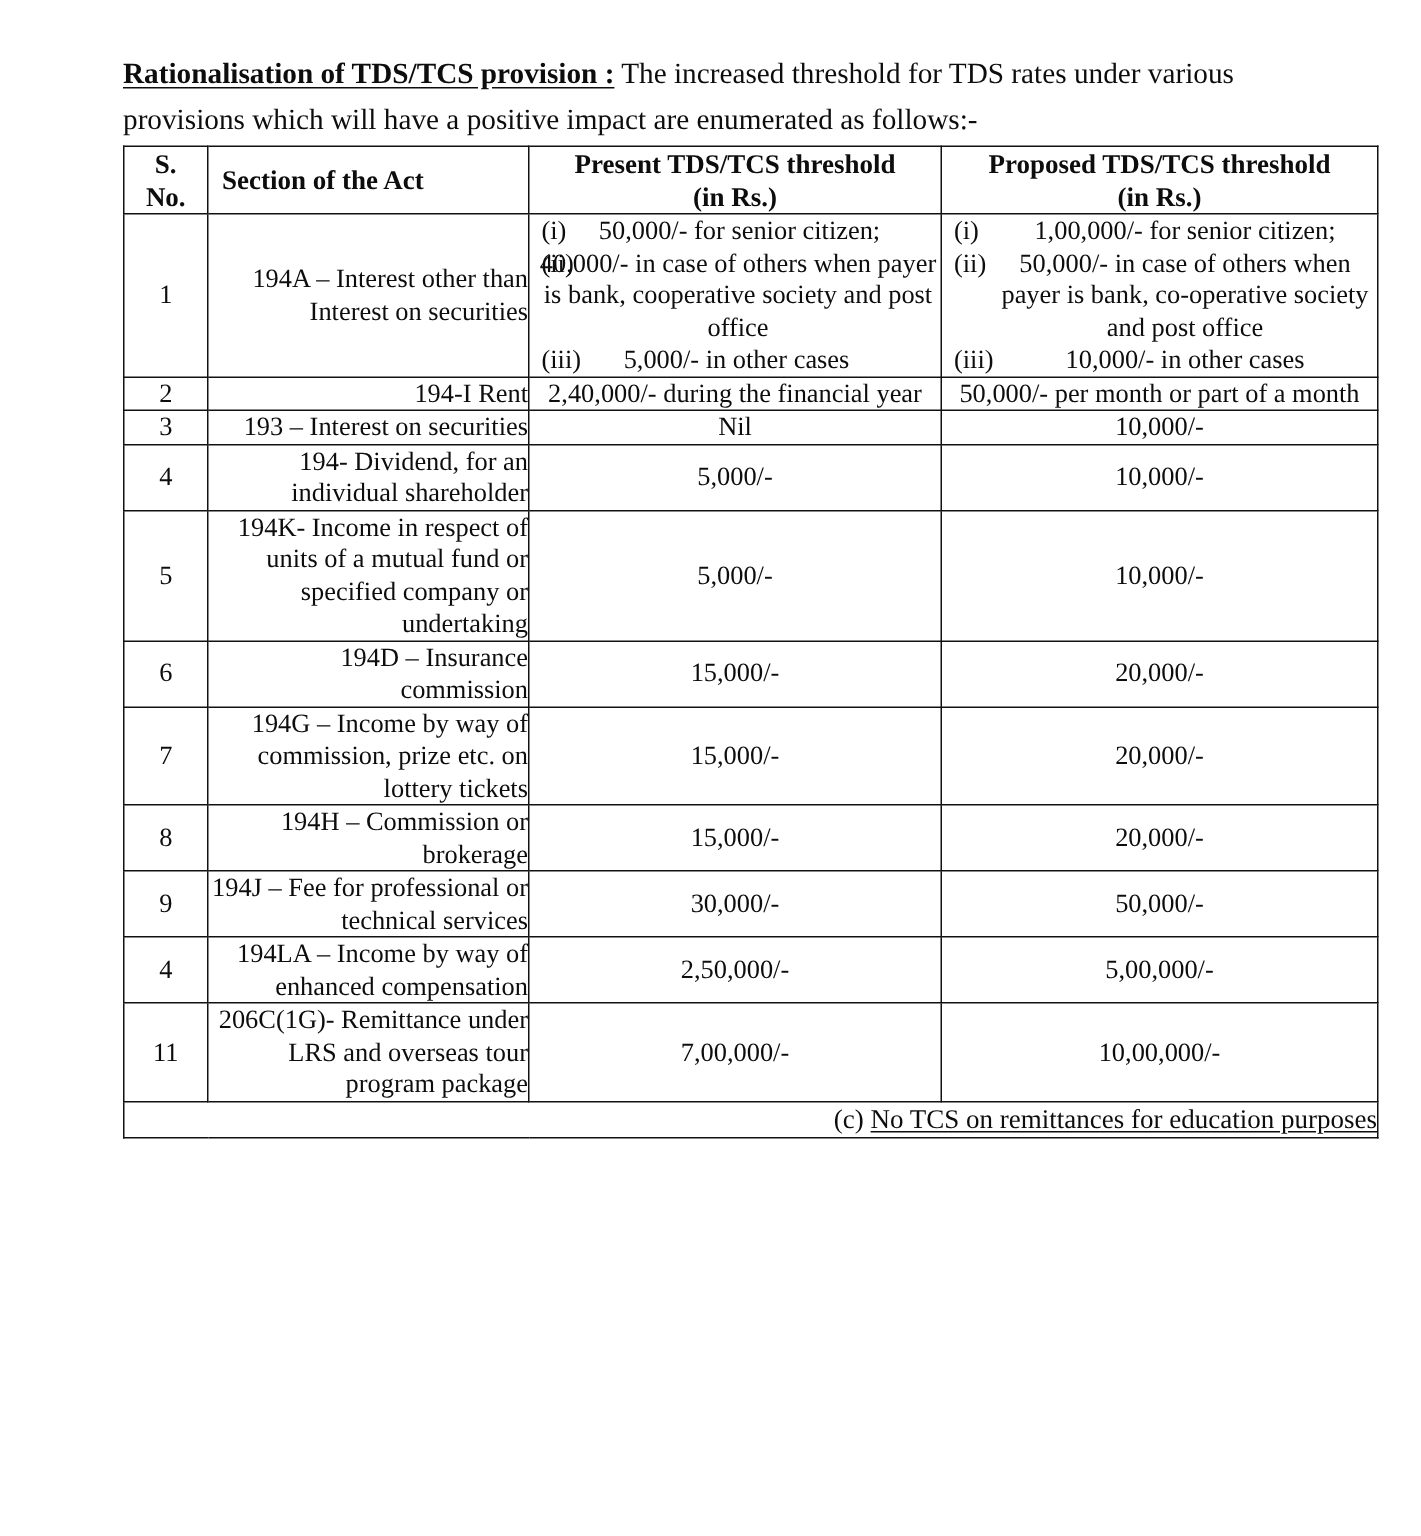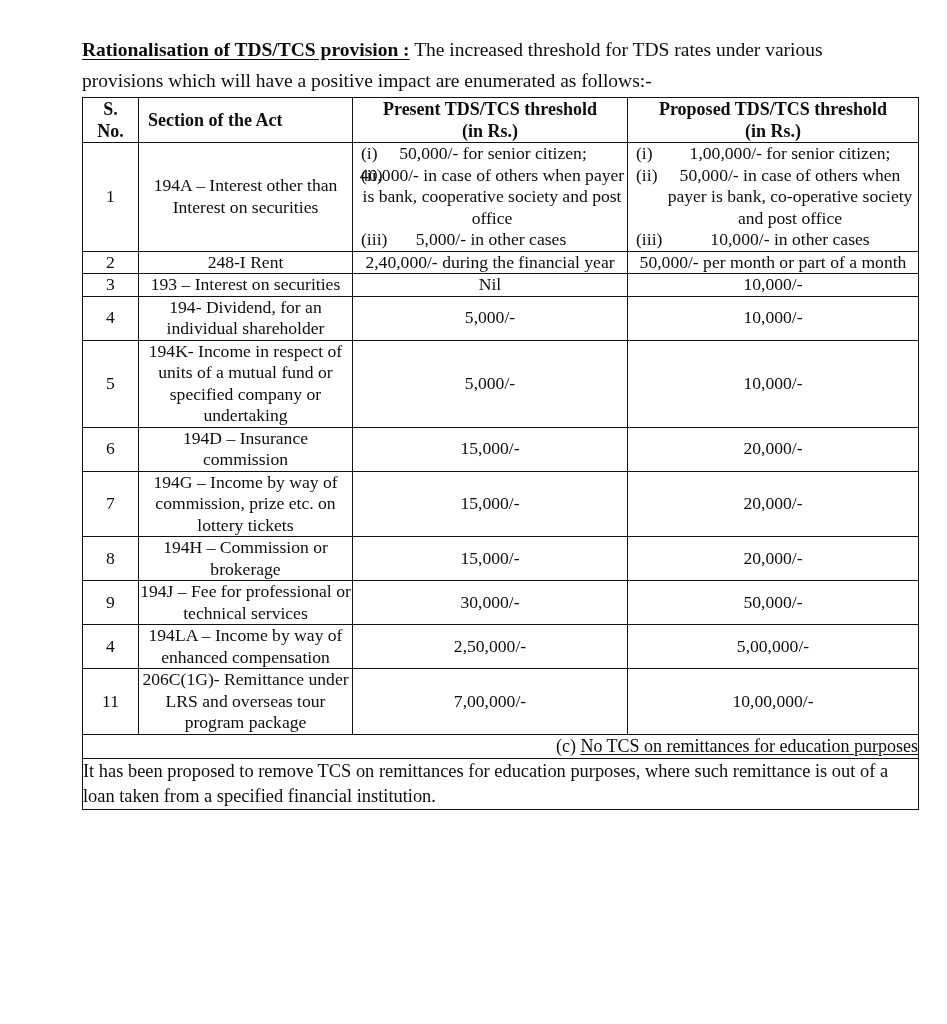--- a/index.html
+++ b/index.html
@@ -72,21 +72,21 @@
   thead th.h-sec {
     text-align: left;
     padding-left: 9px;
   }
 
   td.sno {
     text-align: center;
     font-size: 17.6px;
   }
   td.sec {
-    text-align: center;
+    text-align: right;
     padding: 5px 6px 6px 9px;
     vertical-align: middle;
   }
   td.val {
     text-align: center;
     padding: 5px 6px 6px;
   }
   td.val.tall { vertical-align: middle; }
 
   
@@ -184,21 +184,21 @@
             <td class="val tall proposed">
               <ul class="rlist">
                 <li><span class="rn">(i)</span><span>1,00,000/- for senior citizen;</span></li>
                 <li><span class="rn">(ii)</span><span>50,000/- in case of others when payer is bank, co-operative society and post office</span></li>
                 <li><span class="rn">(iii)</span><span>10,000/- in other cases</span></li>
               </ul>
             </td>
           </tr>
           <tr>
             <td class="sno">2</td>
-            <td class="sec">248-I Rent</td>
+            <td class="sec">194-I Rent</td>
             <td class="val tall present">2,40,000/- during the financial year</td>
             <td class="val tall proposed">50,000/- per month or part of a month</td>
           </tr>
           <tr>
             <td class="sno">3</td>
             <td class="sec">193 – Interest on securities</td>
             <td class="val tall present">Nil</td>
             <td class="val tall proposed">10,000/-</td>
           </tr>
           <tr>
@@ -250,20 +250,17 @@
             <td class="val tall proposed">10,00,000/-</td>
           </tr>
         </tbody>
       <tfoot>
         <tr>
           <td class="note-head" colspan="4">
             <span>(c)</span>
             <span class="u">No TCS on remittances for education purposes</span>
           </td>
         </tr>
-        <tr>
-          <td class="note-body" colspan="4">It has been proposed to remove TCS on remittances for education purposes, where such remittance is out of a loan taken from a specified financial institution.</td>
-        </tr>
       </tfoot>
     </table>
   </div>
 
 </div>
 
 </body></html>

